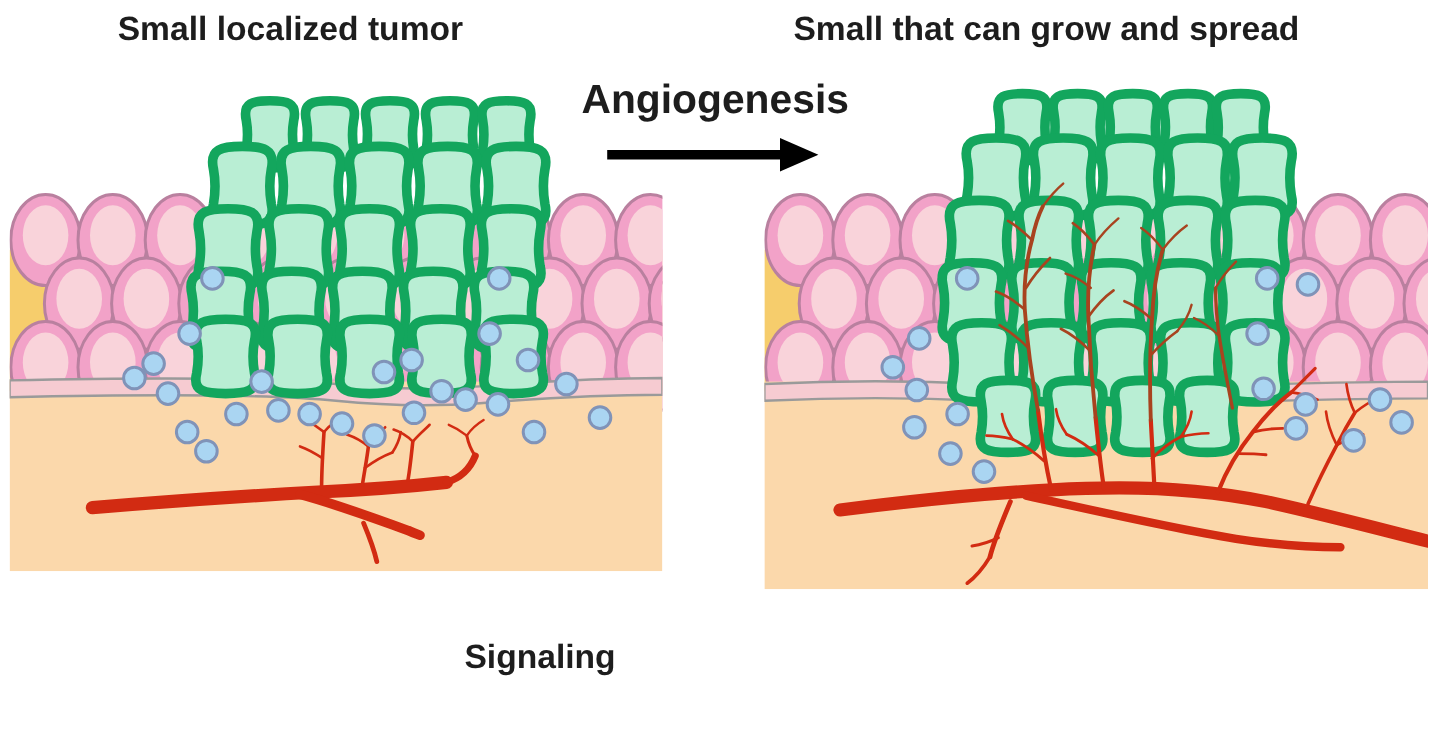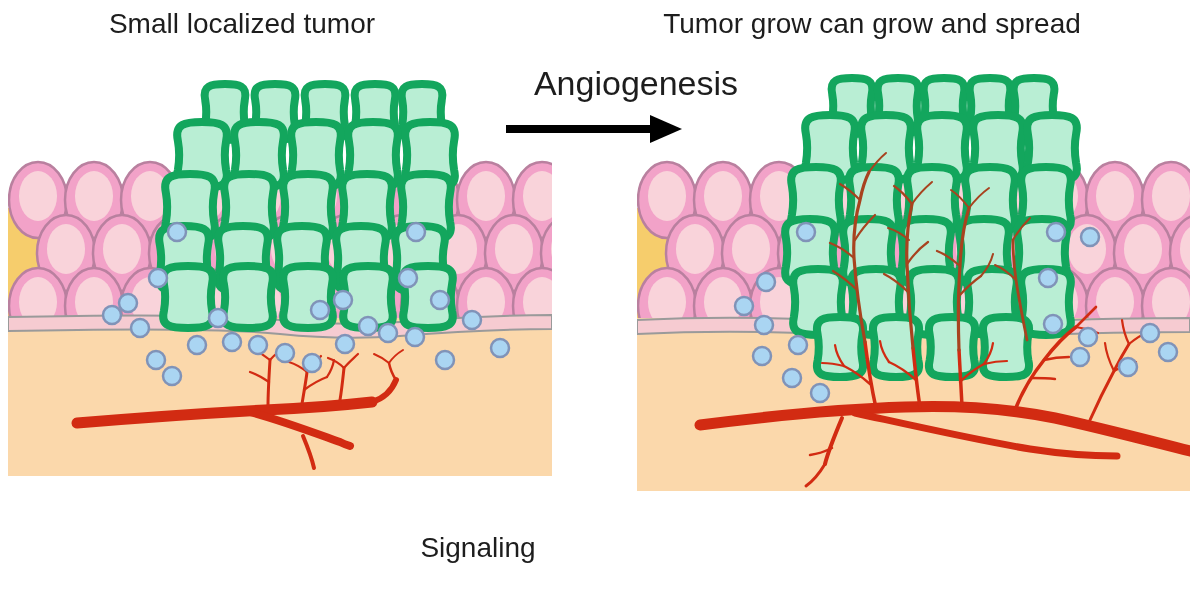--- a/index.html
+++ b/index.html
@@ -4,21 +4,21 @@
 <style>
   html,body{margin:0;padding:0;background:#fff;}
   .canvas{
     position:relative; width:1200px; height:611px; overflow:hidden;
     background:var(--c-background,#fff);
     font-family:"Liberation Sans", sans-serif;
   }
   .canvas svg{position:absolute;left:0;top:0;width:1200px;height:611px;}
   .label{
     position:absolute; transform:translateX(-50%);
-    color:var(--c-title_text,#1d1d1d); font-weight:400; white-space:nowrap;
+    color:var(--c-title_text,#1d1d1d); font-weight:700; white-space:nowrap;
     text-align:left;
   }
   .panel-title{font-size:28px; top:8px;}
   .process-title{font-size:34px; top:64px;}
   .caption{font-size:28px; top:530px; line-height:1.3; white-space:normal;}
 </style>
 </head>
 <body>
 
 <div class="canvas">
@@ -671,18 +671,18 @@
         </g>
     </g>
 
     <g>
       <path d="M506,129 L652,129" stroke="var(--c-arrow_black)" stroke-width="8" stroke-linecap="butt"></path>
       <polygon points="650,115 682,129 650,143" fill="var(--c-arrow_black)"></polygon>
     </g>
   </svg>
 
   <div class="label panel-title" style="left:242px;">Small localized tumor</div>
-  <div class="label panel-title" style="left:872px;">Tumor grow can grow and spread</div>
-  <div class="label process-title" style="left:596px;margin-left:40px;">Angiogenesis</div>
-  <div class="label caption" style="left:450px;margin-left:28px;">
+  <div class="label panel-title" style="left:872px;">Small that can grow and spread</div>
+  <div class="label process-title" style="left:596px;">Angiogenesis</div>
+  <div class="label caption" style="left:450px;">
     <span>Signaling</span><br>
   </div>
 </div>
 
 </body></html>

